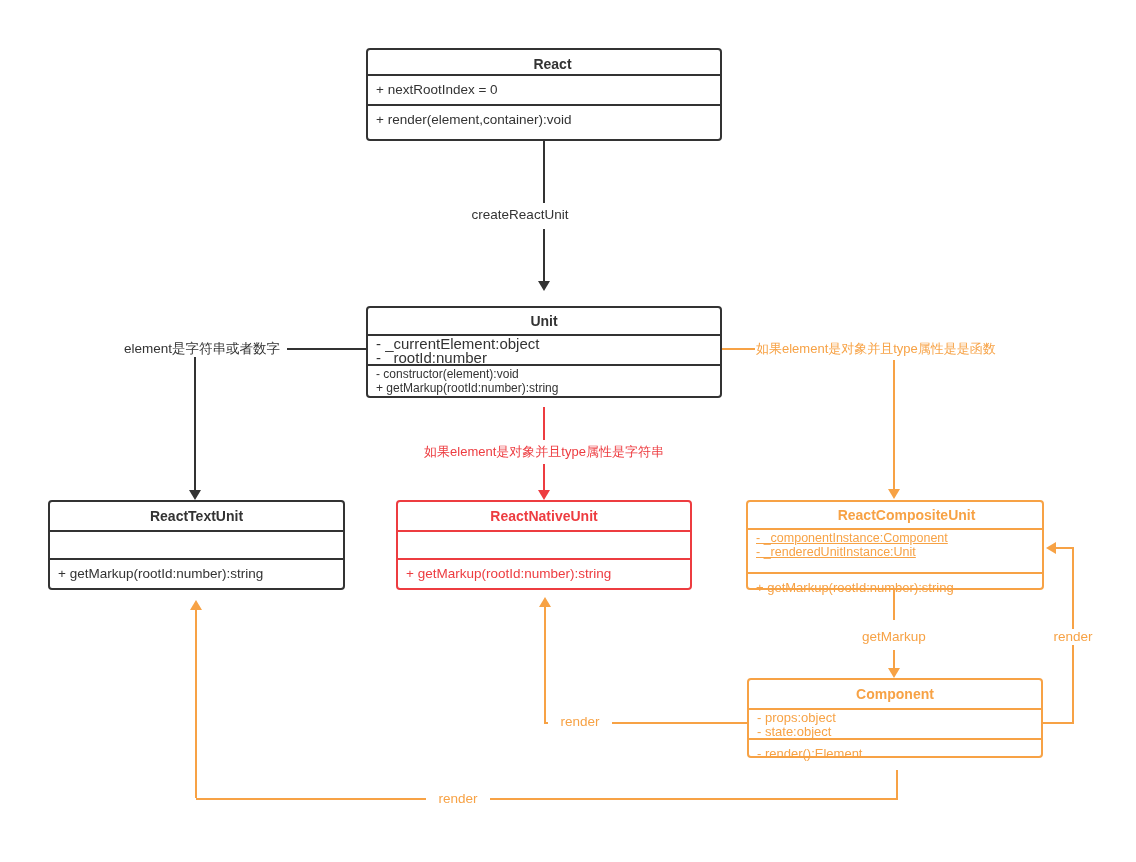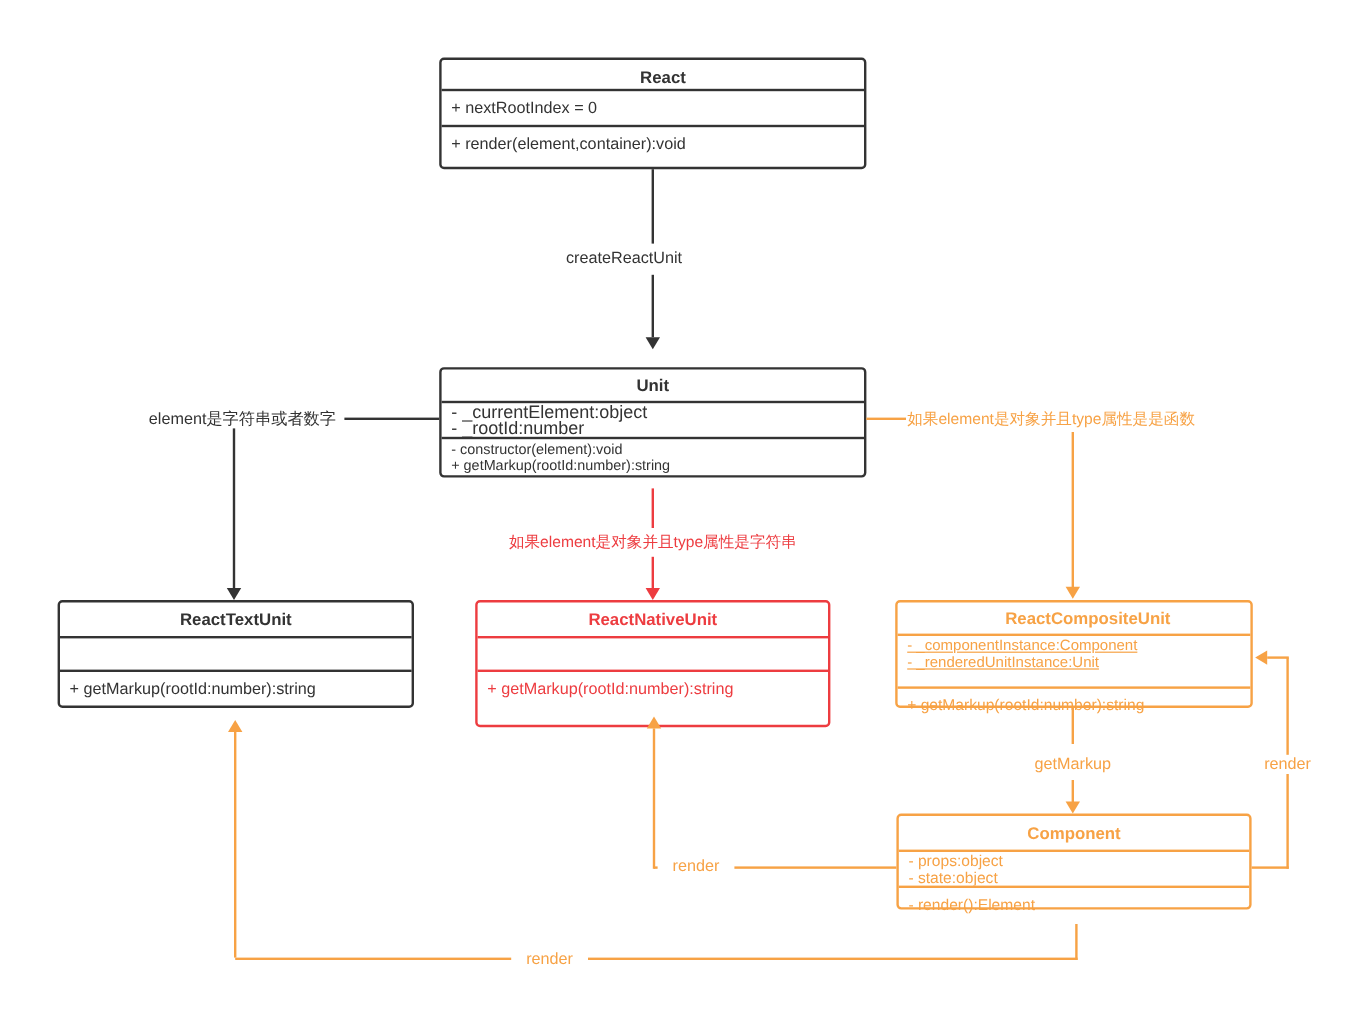--- a/index.html
+++ b/index.html
@@ -29,21 +29,21 @@
   .b-unit .ttl { height:26px; line-height:26px; }
   .b-unit .s1 { height:30px; } .b-unit .s1 .ln { line-height:14px; font-size:15px; }
   .b-unit .s2 { height:32px; } .b-unit .s2 .ln { line-height:14px; font-size:12px; }
 
   .b-text { left:48px; top:500px; width:297px; height:90px; }
   .b-text .ttl, .b-native .ttl { height:28px; line-height:28px; }
   .b-text .s1, .b-native .s1 { height:28px; }
   .b-text .s2, .b-native .s2 { height:30px; }
   .b-text .s2 .ln, .b-native .s2 .ln { line-height:26px; font-size:13.5px; }
 
-  .b-native { left:396px; top:500px; width:296px; height:106px; }
+  .b-native { left:396px; top:500px; width:296px; height:90px; }
 
   .b-comp { left:746px; top:500px; width:298px; height:90px; }
   .b-comp .ttl { height:26px; line-height:26px;margin-left:23px; }
   .b-comp .s1 { height:44px;text-decoration:underline; } .b-comp .s1 .ln { line-height:14px; font-size:12.5px; }
   .b-comp .s2 { height:30px; } .b-comp .s2 .ln { line-height:25px; font-size:13px; }
 
   .b-cmpnt { left:747px; top:678px; width:296px; height:80px; }
   .b-cmpnt .ttl { height:28px; line-height:28px; }
   .b-cmpnt .s1 { height:30px; } .b-cmpnt .s1 .ln { line-height:14px; font-size:13px; }
   .b-cmpnt .s2 { height:30px; } .b-cmpnt .s2 .ln { line-height:25px; font-size:13px; }

